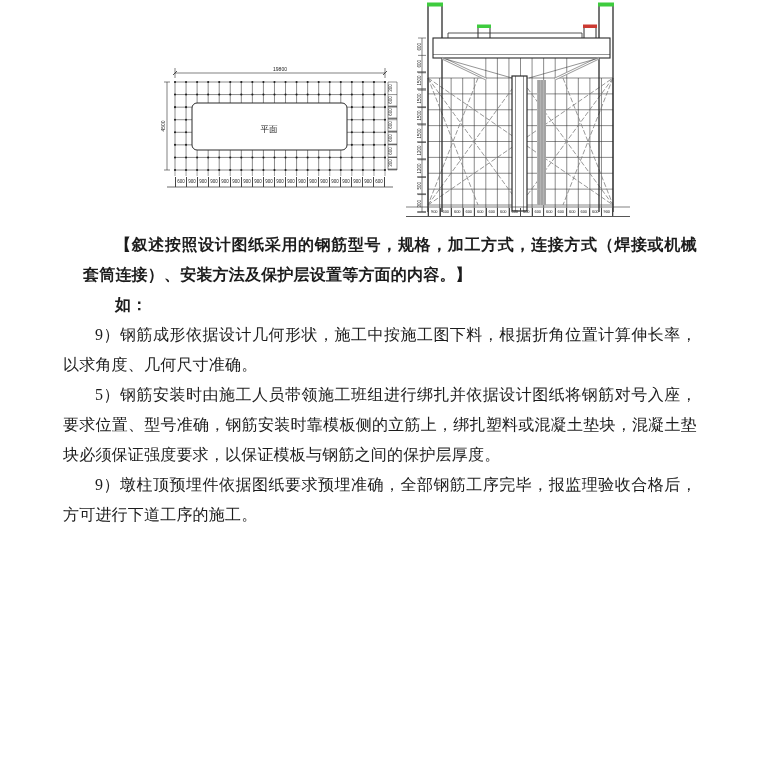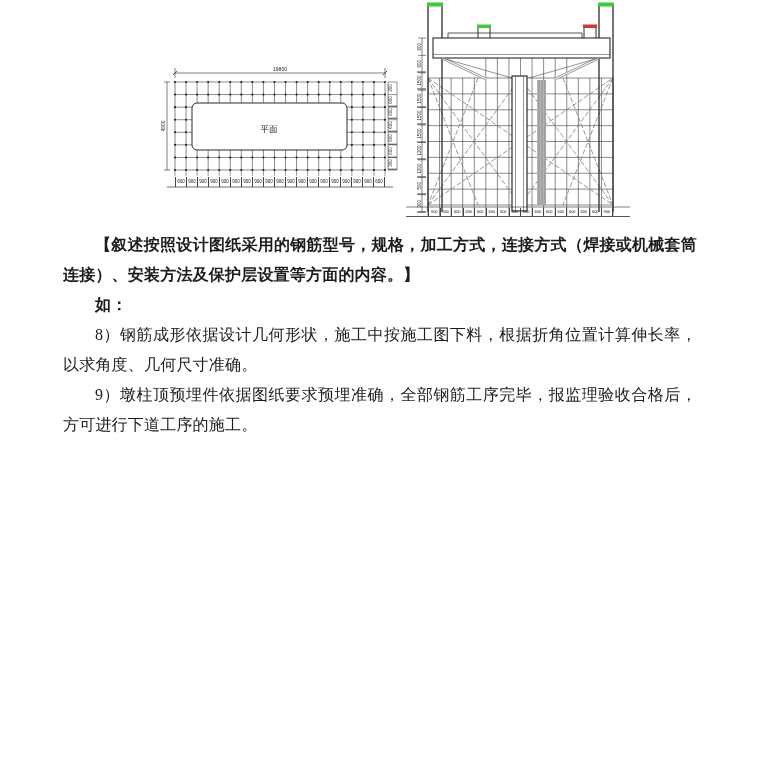--- a/index.html
+++ b/index.html
@@ -24,21 +24,21 @@
   #plan-bottom-dims { left: 175px; top: 177px; width: 210px; height: 10px;
     font-size: 4.5px; line-height: 10px; }
   #plan-right-dims  { left: 388px; top: 82px; width: 9px; height: 88px; font-size: 4.5px; }
   #elev-left-dims   { left: 417px; top: 38px; width: 9px; height: 174px; font-size: 4.5px; }
   #elev-bottom-dims { left: 428px; top: 208px; width: 185px; height: 8px;
     font-size: 4px; line-height: 8px; }
 
   .content { width: 634px; margin: 0 63px; }
   .para { font-size: 16px; line-height: 30px; text-align: justify;
     text-indent: 2em; letter-spacing: 0.2px; }
-  .bracket { font-family: "Liberation Sans","DejaVu Sans",sans-serif; font-weight: bold; }
+  .bracket { font-family: "Liberation Sans","DejaVu Sans",sans-serif; font-weight: bold; margin-left: 20px; }
 </style>
 </head>
 <body>
 
 <div class="figures">
   <svg id="plan-svg" width="250" height="140" viewBox="0 0 250 140">
       <line x1="22" y1="15" x2="232" y2="15" stroke="#2b2b2b" stroke-width="0.6"></line>
       <line x1="22" y1="10" x2="22" y2="20" stroke="#2b2b2b" stroke-width="0.6"></line>
       <line x1="232" y1="10" x2="232" y2="20" stroke="#2b2b2b" stroke-width="0.6"></line>
       <line x1="20" y1="17" x2="24" y2="13" stroke="#2b2b2b" stroke-width="0.8"></line>
@@ -427,15 +427,16 @@
       <span>600</span>
       <span>600</span>
       <span>600</span>
       <span>900</span>
     </div>
 </div>
 
 <div class="content">
   <p class="para bracket">【叙述按照设计图纸采用的钢筋型号，规格，加工方式，连接方式（焊接或机械套筒连接）、安装方法及保护层设置等方面的内容。】</p>
   <p class="para bracket">如：</p>
-  <p class="para">8）钢筋成形依据设计几何形状，施工中按施工图下料，根据折角位置计算伸长率，以求角度、几何尺寸准确。</p>
+  <p class="para">9）钢筋成形依据设计几何形状，施工中按施工图下料，根据折角位置计算伸长率，以求角度、几何尺寸准确。</p>
+  <p class="para">5）钢筋安装时由施工人员带领施工班组进行绑扎并依据设计图纸将钢筋对号入座，要求位置、型号准确，钢筋安装时靠模板侧的立筋上，绑扎塑料或混凝土垫块，混凝土垫块必须保证强度要求，以保证模板与钢筋之间的保护层厚度。</p>
   <p class="para">9）墩柱顶预埋件依据图纸要求预埋准确，全部钢筋工序完毕，报监理验收合格后，方可进行下道工序的施工。</p>
 </div>
 
 </body></html>

